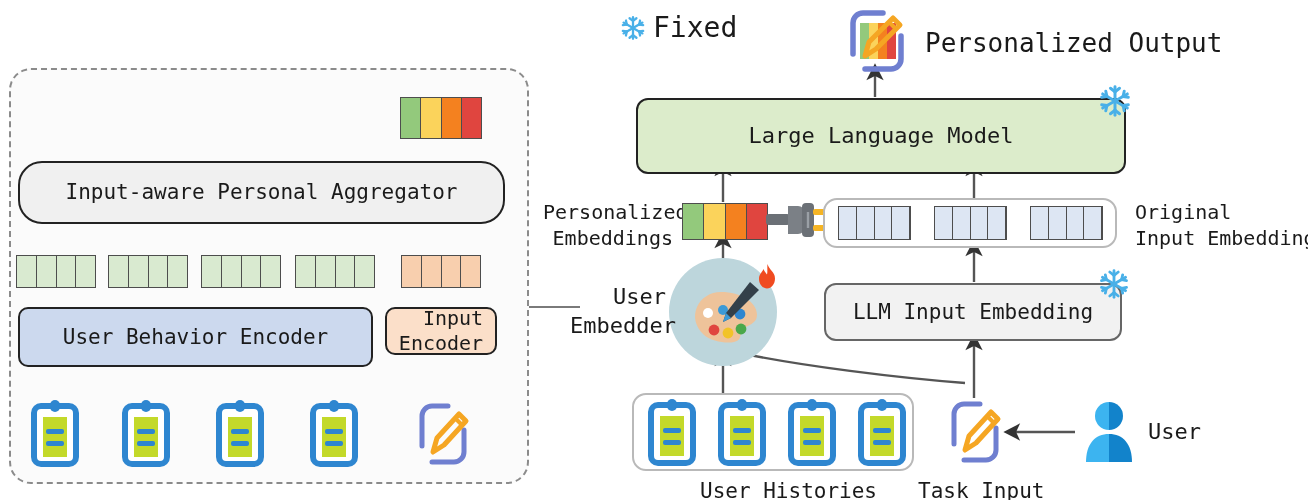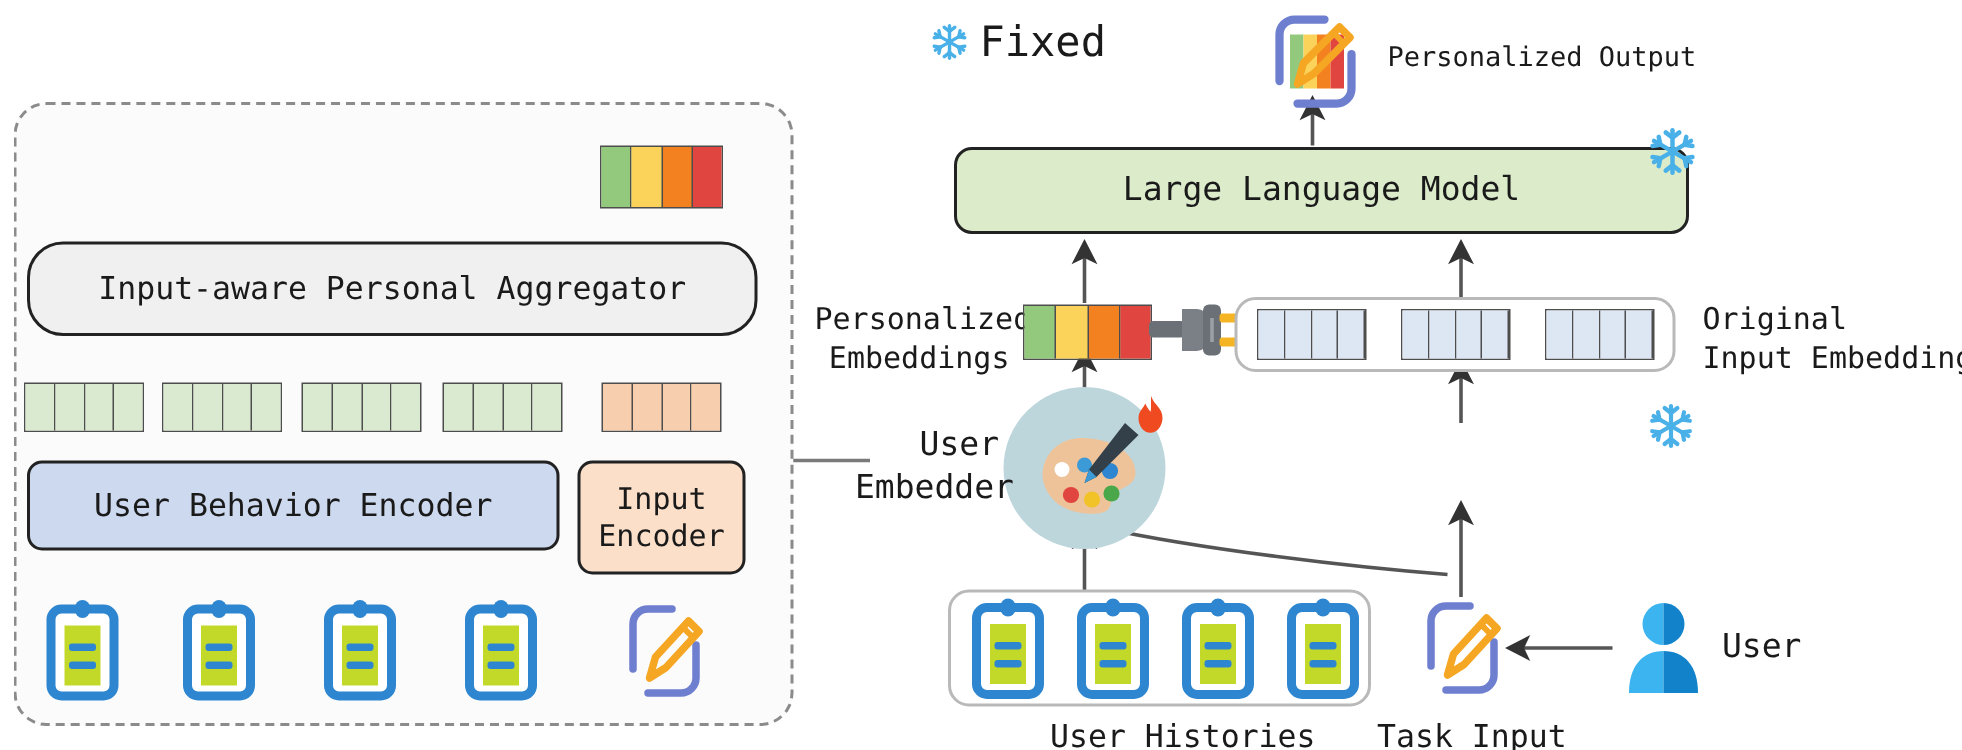--- a/index.html
+++ b/index.html
@@ -136,21 +136,21 @@
   <div class="abs strip orange" style="left:401px;top:255px;width:80px;height:33px;">
     <div class="cell"></div>
       <div class="cell"></div>
       <div class="cell"></div>
       <div class="cell"></div>
   </div>
 
   <div class="abs box box-ube" style="left:18px;top:307px;width:355px;height:60px;">
     <span class="txt">User Behavior Encoder</span>
   </div>
-  <div class="abs box box-ie" style="left:385px;top:307px;width:112px;height:76px;">
+  <div class="abs box box-ie" style="left:385px;top:307px;width:112px;height:48px;text-align:right;">
     <span class="txt">Input
 Encoder</span>
   </div>
 
   <div class="abs" style="left:31px;top:400px;">
     <svg width="48" height="68" viewBox="0 0 48 68">
       <rect x="3" y="6" width="42" height="58" rx="7" fill="#fff" stroke="#2e86d0" stroke-width="6"></rect>
       <rect x="12" y="17" width="24" height="40" fill="#c3d92a"></rect>
       <rect x="19" y="0" width="10" height="12" rx="5" fill="#2e86d0"></rect>
       <rect x="15" y="29" width="18" height="5" rx="2" fill="#2e86d0"></rect>
@@ -224,23 +224,23 @@
       <g>
         <rect x="15" y="17" width="9" height="36" fill="#93c97c"></rect>
         <rect x="24" y="17" width="9" height="36" fill="#fbd35b"></rect>
         <rect x="33" y="17" width="9" height="36" fill="#f4811f"></rect>
         <rect x="42" y="17" width="9" height="36" fill="#e0453f"></rect>
       </g>
       <path d="M20,50 L24,36 L48,12 L55,19 L31,43 Z" fill="#ffffff" fill-opacity="0" stroke="#f5a623" stroke-width="5" stroke-linejoin="round"></path>
       <path d="M44,16 L51,23" stroke="#f5a623" stroke-width="4"></path>
     </svg>
   </div>
-  <div class="abs lbl" style="left:925px;top:27px;font-size:18px;">Personalized Output</div>
-
-  <div class="abs box box-llm" style="left:636px;top:98px;width:490px;height:58px;">
+  <div class="abs lbl" style="left:925px;top:27px;font-size:26px;">Personalized Output</div>
+
+  <div class="abs box box-llm" style="left:636px;top:98px;width:490px;height:76px;">
     <span class="txt">Large Language Model</span>
   </div>
   <svg class="abs" style="left:1098px;top:84px;width:34px;height:34px;" viewBox="0 0 24 24">
     <g stroke="#49b0e8" stroke-width="2.1" stroke-linecap="round">
       <line x1="12" y1="2" x2="12" y2="22"></line>
         <line x1="3.3" y1="7" x2="20.7" y2="17"></line>
         <line x1="3.3" y1="17" x2="20.7" y2="7"></line>
       <line x1="12" y1="5.5" x2="8.8" y2="3"></line>
         <line x1="12" y1="5.5" x2="15.2" y2="3"></line>
       <line x1="12" y1="18.5" x2="8.8" y2="21"></line>
@@ -311,20 +311,23 @@
       <path d="M63,2 L72,10 L44,38 L36,42 L39,33 Z" fill="#33404a"></path>
       <path d="M36,42 L39,33 L44,38 Z" fill="#3c9ad6"></path>
     </svg>
   </div>
   <svg class="abs" style="left:752px;top:262px;width:30px;height:30px;" viewBox="0 0 24 24">
     <path d="M12.4,1.6 C13.6,6.4 18.4,7.6 18.4,13.2 C18.4,17.6 15.6,21.2 12,21.2 C8.4,21.2 5.6,17.6 5.6,13.4 C5.6,9.6 8.2,8.4 9.2,5.6 C10.2,8 11.2,8.8 12,10 C12.6,8 12,4.4 12.4,1.6 Z" fill="#f04b20"></path>
   </svg>
   <div class="abs lbl" style="left:570px;top:283px;width:96px;text-align:right;font-size:22px;">User
 Embedder</div>
 
+  <div class="abs box box-emb" style="left:824px;top:283px;width:298px;height:58px;">
+    <span class="txt">LLM Input Embedding</span>
+  </div>
   <svg class="abs" style="left:1098px;top:268px;width:32px;height:32px;" viewBox="0 0 24 24">
     <g stroke="#49b0e8" stroke-width="2.1" stroke-linecap="round">
       <line x1="12" y1="2" x2="12" y2="22"></line>
         <line x1="3.3" y1="7" x2="20.7" y2="17"></line>
         <line x1="3.3" y1="17" x2="20.7" y2="7"></line>
       <line x1="12" y1="5.5" x2="8.8" y2="3"></line>
         <line x1="12" y1="5.5" x2="15.2" y2="3"></line>
       <line x1="12" y1="18.5" x2="8.8" y2="21"></line>
         <line x1="12" y1="18.5" x2="15.2" y2="21"></line>
       <line x1="6.3" y1="8.8" x2="2.6" y2="9.4"></line>

